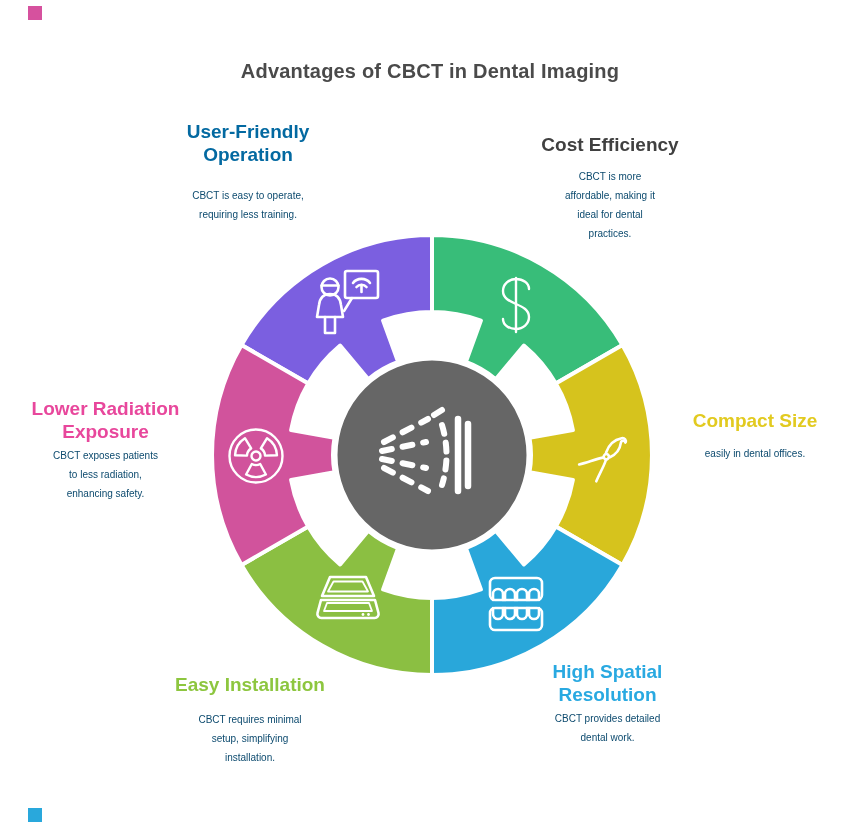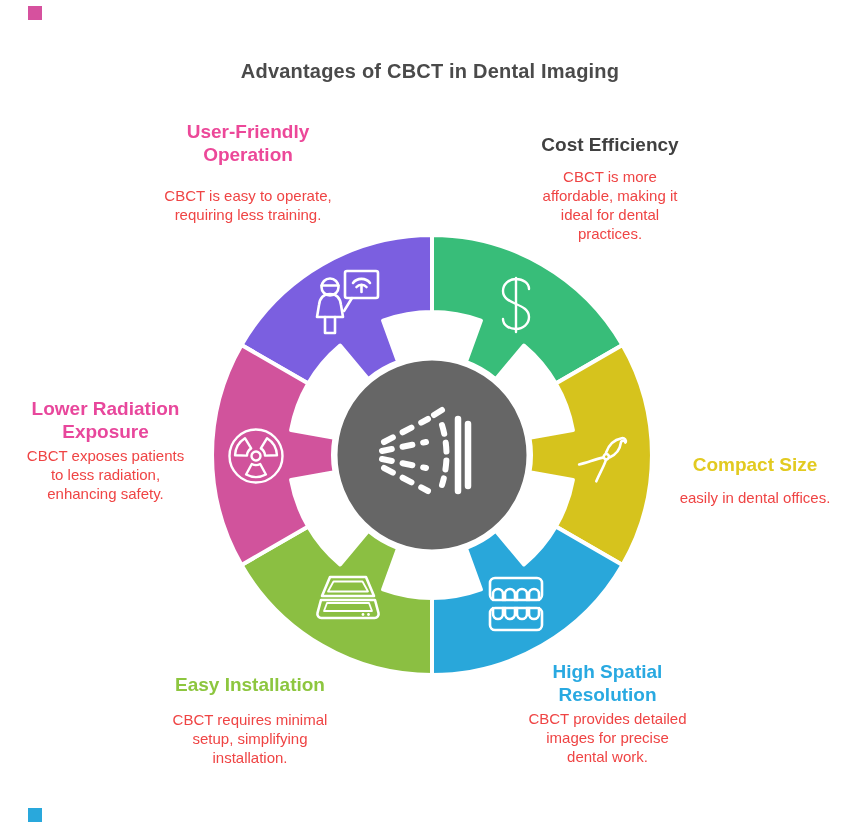--- a/index.html
+++ b/index.html
@@ -3,21 +3,21 @@
 <meta charset="utf-8">
 <style>
   html,body{margin:0;padding:0;background:#fff;}
   .canvas{position:relative;width:860px;height:830px;background:#fff;overflow:hidden;
           font-family:"Liberation Sans",sans-serif;}
   .page-title{position:absolute;left:0;right:0;top:60px;margin:0;text-align:center;
               font-size:20px;font-weight:bold;letter-spacing:.2px;}
   .donut-svg{position:absolute;left:0;top:0;}
   .tb{position:absolute;text-align:center;}
   .tb h2{margin:0;font-size:19px;font-weight:bold;line-height:22.5px;}
-  .tb .desc{margin:4px;font-size:15px;line-height:19px;color:#ef4444;}
+  .tb .desc{margin:4px;font-size:10px;line-height:19px;color:#0c4a6e;}
   .sq{position:absolute;width:14px;height:14px;}
   
   .tb-ufo{left:158px;top:121px;width:180px;}   .tb-ufo .desc{margin-top:20px;}
   .tb-cost{left:535px;top:134px;width:150px;}  .tb-cost .desc{margin-top:10px;}
   .tb-rad{left:18px;top:398px;width:175px;}    .tb-rad .desc{margin-top:3px;}
   .tb-size{left:655px;top:410px;width:200px;}  .tb-size .desc{margin-top:11px;}
   .tb-easy{left:150px;top:674px;width:200px;}  .tb-easy .desc{margin-top:13px;}
   .tb-res{left:520px;top:661px;width:175px;}   .tb-res .desc{margin-top:3px;}
   .sq-tl{left:28px;top:6px;}
   .sq-bl{left:28px;top:808px;}
@@ -108,21 +108,21 @@
         <path d="M -48,13 L -4,36"></path>
       </g>
       <path d="M 2,-40 L 10,-45"></path>
       <path d="M 10,-30 C 16,-10 16,10 10,30" stroke-dasharray="9 9"></path>
       <path d="M 26,-36 V 36" stroke-width="6.5"></path>
       <path d="M 36,-31 V 31" stroke-width="6.5"></path>
     </g>
   </svg>
 
   <div class="tb tb-ufo">
-    <h2 style="color: #ec4899;">
+    <h2 style="color: #0369a1;">
         <div>User-Friendly</div>
         <div>Operation</div>
       </h2>
     <div class="desc">
         <div>CBCT is easy to operate,</div>
         <div>requiring less training.</div>
       </div>
   </div>
 
   <div class="tb tb-cost">
@@ -131,36 +131,35 @@
       </h2>
     <div class="desc">
         <div>CBCT is more</div>
         <div>affordable, making it</div>
         <div>ideal for dental</div>
         <div>practices.</div>
       </div>
   </div>
 
   <div class="tb tb-size">
-    <h2 style="color: rgb(226, 202, 32); margin-top: 44px;">
+    <h2 style="color: rgb(226, 202, 32);">
         <div>Compact Size</div>
       </h2>
     <div class="desc">
         <div>easily in dental offices.</div>
       </div>
   </div>
 
   <div class="tb tb-res">
     <h2 style="color: rgb(41, 169, 225);">
         <div>High Spatial</div>
         <div>Resolution</div>
       </h2>
     <div class="desc">
         <div>CBCT provides detailed</div>
-        <div>images for precise</div>
         <div>dental work.</div>
       </div>
   </div>
 
   <div class="tb tb-easy">
     <h2 style="color: rgb(141, 198, 63); text-align: center;">
         <div>Easy Installation</div>
       </h2>
     <div class="desc">
         <div>CBCT requires minimal</div>

